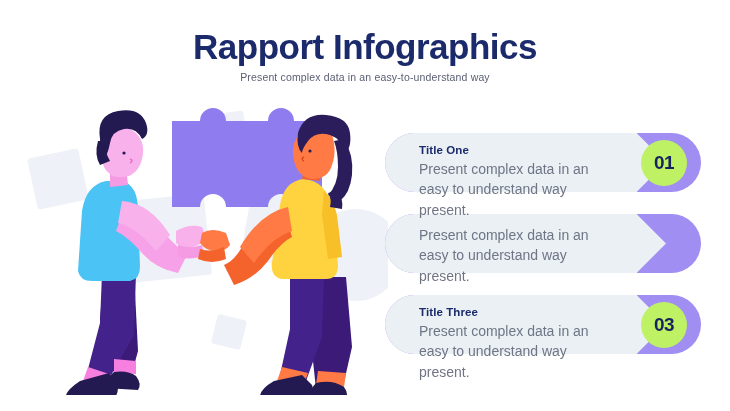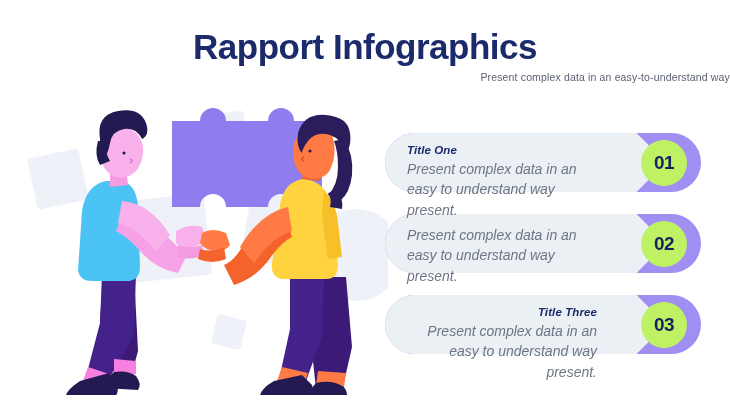--- a/index.html
+++ b/index.html
@@ -39,21 +39,20 @@
     color: #1b2a6b;
     line-height: 1.08;
     margin: 0;
   }
   .subtitle {
     margin: 5px 0 0 0;
     font-size: 10.5px;
     font-weight: 400;
     color: #5b6073;
     letter-spacing: 0.15px;
-    text-align: right;
   }
 
   
   .illustration {
     position: absolute;
     left: 18px;
     top: 95px;
     width: 370px;
     height: 300px;
   }
@@ -65,21 +64,21 @@
     left: 385px;
     top: 133px;
     width: 316px;
   }
   .card {
     position: relative;
     width: 316px;
     height: 59px;
     margin-bottom: 22px;
   }
-  .card:last-child { margin-bottom: 13px; text-align: right; }
+  .card:last-child { margin-bottom: 13px; }
 
   
   .card-bar {
     position: absolute;
     left: 0; top: 0;
     width: 316px;
     height: 59px;
     background: #a18ef2;
     border-radius: 29.5px;
   }
@@ -97,25 +96,24 @@
     position: absolute;
     left: 222px;
     top: 0;
     width: 59px;
     height: 59px;
     background: #eaf0f4;
     clip-path: polygon(0 0, 50% 0, 100% 50%, 50% 100%, 0 100%);
   }
   .card-text {
     position: absolute;
-    left: 22px;
+    left: 34px;
     top: 11px;
     width: 190px;
     z-index: 3;
-    font-style: italic;
   }
   .card-title {
     font-size: 11.5px;
     font-weight: 700;
     color: #1b2a6b;
     margin: 0 0 3px 0;
     letter-spacing: 0.1px;
   }
   .card-desc {
     font-size: 14px;
@@ -253,23 +251,20 @@
         <span class="card-number">01</span>
       </div>
     </div>
 
     <div class="card">
       <div class="card-bar"></div>
       <div class="card-pill"></div>
       <div class="card-text">
         <div class="card-desc">Present complex data in an easy to understand way present.</div>
       </div>
-      <div class="card-badge">
-        <span class="card-number">02</span>
-      </div>
     </div>
 
     <div class="card">
       <div class="card-bar"></div>
       <div class="card-pill"></div>
       <div class="card-text">
         <div class="card-title">Title Three</div>
         <div class="card-desc">Present complex data in an easy to understand way present.</div>
       </div>
       <div class="card-badge">

